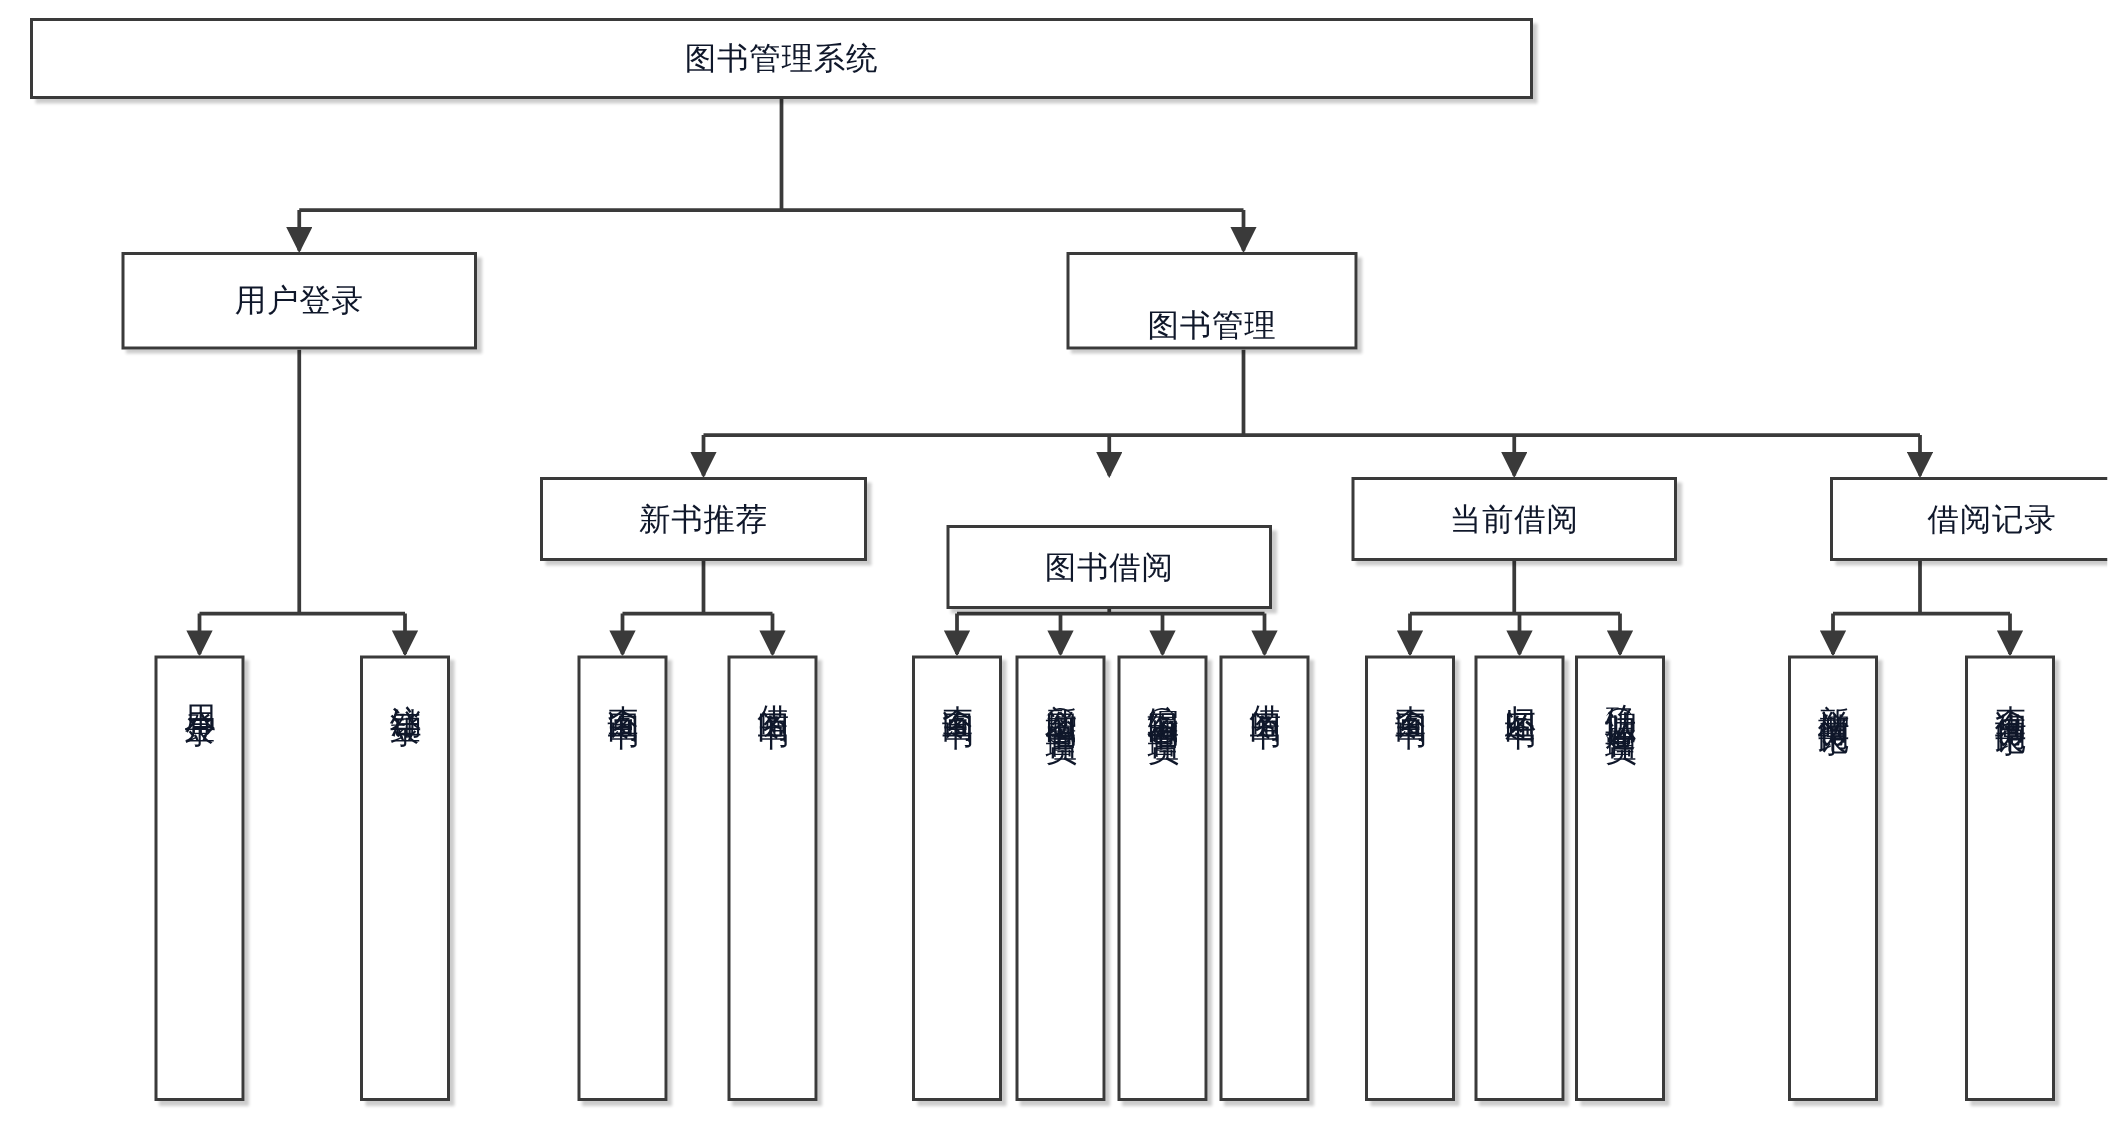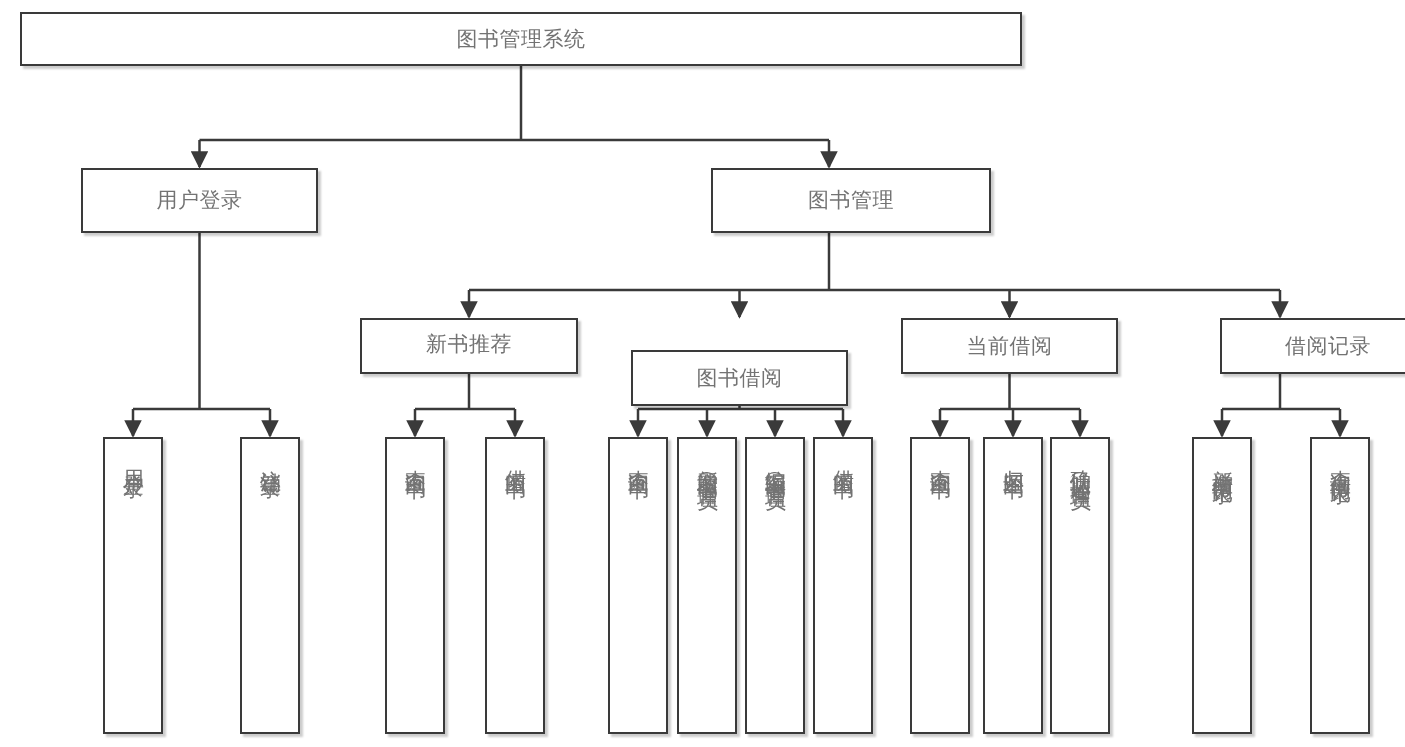--- a/index.html
+++ b/index.html
@@ -30,21 +30,21 @@
     box-sizing: border-box;
     background: #ffffff;
     border: 2px solid #3a3a3a;
     box-shadow: 3px 3px 2px rgba(0,0,0,0.20);
     display: flex;
     align-items: center;
     justify-content: center;
     z-index: 2;
   }
   .node .label {
-    color: #737373;
+    color: #0f172a;
     font-size: 21px;
     line-height: 1.28;
     letter-spacing: 0.5px;
     text-align: center;
     white-space: nowrap;
   }
   .node.vertical {
     align-items: flex-start;
     justify-content: center;
     padding-top: 14px;
@@ -116,24 +116,24 @@
       </g>
   </svg>
 
   <div id="node-layer">
       <div class="node" style="left: 20px; top: 12px; width: 1002px; height: 54px;">
         <span class="label">图书管理系统</span>
       </div>
       <div class="node" style="left: 81px; top: 168px; width: 237px; height: 65px;">
         <span class="label">用户登录</span>
       </div>
-      <div class="node" style="left: 711px; top: 168px; width: 280px; height: 65px;">
+      <div class="node" style="left: 711px; top: 168px; width: 194px; height: 65px; align-items: flex-end;">
         <span class="label">图书管理</span>
       </div>
-      <div class="node" style="left: 360px; top: 318px; width: 218px; height: 56px; font-family: Liberation Mono, monospace;">
+      <div class="node" style="left: 360px; top: 318px; width: 218px; height: 56px;">
         <span class="label">新书推荐</span>
       </div>
       <div class="node" style="left: 631px; top: 318px; width: 217px; height: 56px; margin-top: 32px;">
         <span class="label">图书借阅</span>
       </div>
       <div class="node" style="left: 901px; top: 318px; width: 217px; height: 56px;">
         <span class="label">当前借阅</span>
       </div>
       <div class="node" style="left: 1220px; top: 318px; width: 216px; height: 56px;">
         <span class="label">借阅记录</span>

